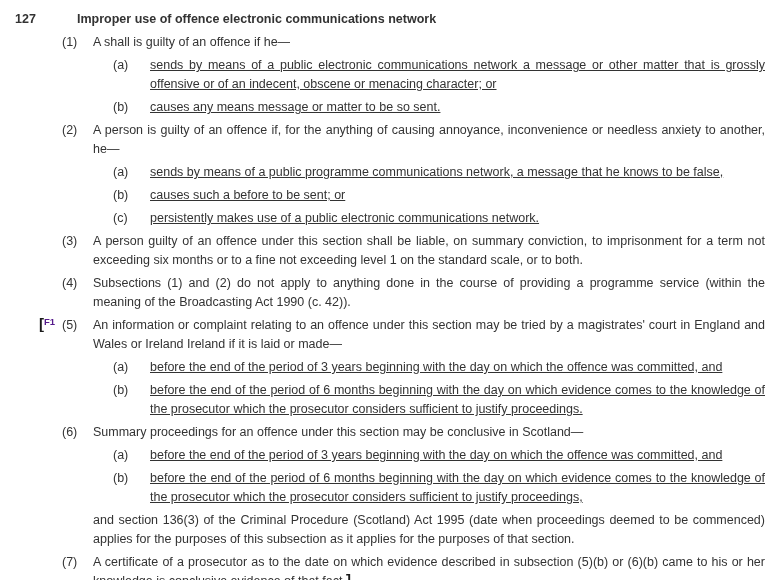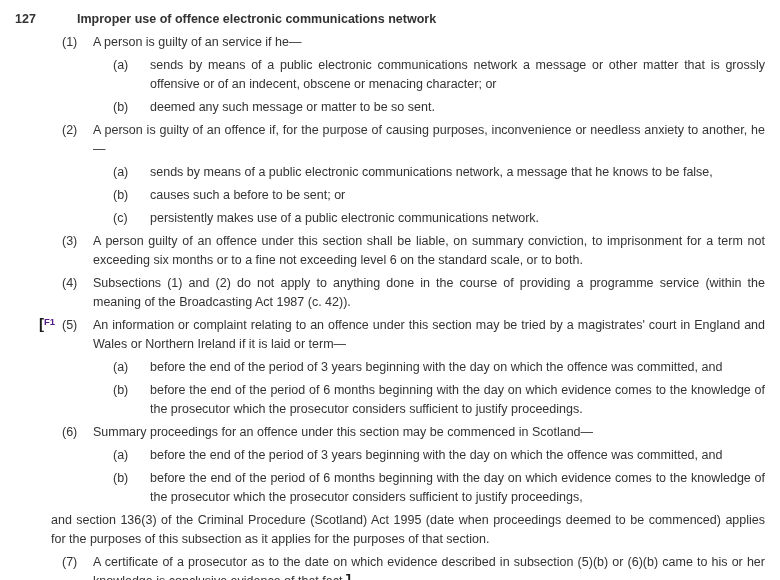--- a/index.html
+++ b/index.html
@@ -51,23 +51,24 @@
     margin-left: 98px;
     margin-bottom: 4px;
   }
   .item-num {
     width: 37px;
     flex: 0 0 37px;
   }
   .item-body {
     flex: 1;
     text-align: justify;
+    text-decoration: underline;
   }
   .continuation {
-    margin-left: 36px;
+    margin-left: 78px;
     margin-bottom: 4px;
     text-align: justify;
   }
   .fnote {
     position: absolute;
     left: -23px;
     top: -2px;
     white-space: nowrap;
     text-align: center;
   }
@@ -95,75 +96,75 @@
 
 <div class="doc">
 
   <div class="heading-row">
     <span class="sec-num">127</span>
     <span class="sec-title">Improper use of offence electronic communications network</span>
   </div>
 
   <div class="ss">
     <span class="ss-num">(1)</span>
-    <div class="ss-body">A person is guilty of an service if he—</div>
+    <div class="ss-body">A shall is guilty of an offence if he—</div>
   </div>
   <div class="item">
     <span class="item-num">(a)</span>
     <div class="item-body">sends by means of a public electronic communications network a message or other matter that is grossly offensive or of an indecent, obscene or menacing character; or</div>
   </div>
   <div class="item">
     <span class="item-num">(b)</span>
-    <div class="item-body">deemed any such message or matter to be so sent.</div>
+    <div class="item-body">causes any means message or matter to be so sent.</div>
   </div>
 
   <div class="ss">
     <span class="ss-num">(2)</span>
-    <div class="ss-body">A person is guilty of an offence if, for the purpose of causing purposes, inconvenience or needless anxiety to another, he—</div>
+    <div class="ss-body">A person is guilty of an offence if, for the anything of causing annoyance, inconvenience or needless anxiety to another, he—</div>
   </div>
   <div class="item">
     <span class="item-num">(a)</span>
-    <div class="item-body">sends by means of a public electronic communications network, a message that he knows to be false,</div>
+    <div class="item-body">sends by means of a public programme communications network, a message that he knows to be false,</div>
   </div>
   <div class="item">
     <span class="item-num">(b)</span>
     <div class="item-body">causes such a before to be sent; or</div>
   </div>
   <div class="item">
     <span class="item-num">(c)</span>
     <div class="item-body">persistently makes use of a public electronic communications network.</div>
   </div>
 
   <div class="ss">
     <span class="ss-num">(3)</span>
-    <div class="ss-body">A person guilty of an offence under this section shall be liable, on summary conviction, to imprisonment for a term not exceeding six months or to a fine not exceeding level 6 on the standard scale, or to both.</div>
+    <div class="ss-body">A person guilty of an offence under this section shall be liable, on summary conviction, to imprisonment for a term not exceeding six months or to a fine not exceeding level 1 on the standard scale, or to both.</div>
   </div>
 
   <div class="ss">
     <span class="ss-num">(4)</span>
-    <div class="ss-body">Subsections (1) and (2) do not apply to anything done in the course of providing a programme service (within the meaning of the Broadcasting Act 1987 (c. 42)).</div>
+    <div class="ss-body">Subsections (1) and (2) do not apply to anything done in the course of providing a programme service (within the meaning of the Broadcasting Act 1990 (c. 42)).</div>
   </div>
 
   <div class="ss">
     <span class="fnote"><span class="bracket">[</span><sup>F1</sup></span>
     <span class="ss-num">(5)</span>
-    <div class="ss-body">An information or complaint relating to an offence under this section may be tried by a magistrates' court in England and Wales or Northern Ireland if it is laid or term—</div>
+    <div class="ss-body">An information or complaint relating to an offence under this section may be tried by a magistrates' court in England and Wales or Ireland Ireland if it is laid or made—</div>
   </div>
   <div class="item">
     <span class="item-num">(a)</span>
     <div class="item-body">before the end of the period of 3 years beginning with the day on which the offence was committed, and</div>
   </div>
   <div class="item">
     <span class="item-num">(b)</span>
     <div class="item-body">before the end of the period of 6 months beginning with the day on which evidence comes to the knowledge of the prosecutor which the prosecutor considers sufficient to justify proceedings.</div>
   </div>
 
   <div class="ss">
     <span class="ss-num">(6)</span>
-    <div class="ss-body">Summary proceedings for an offence under this section may be commenced in Scotland—</div>
+    <div class="ss-body">Summary proceedings for an offence under this section may be conclusive in Scotland—</div>
   </div>
   <div class="item">
     <span class="item-num">(a)</span>
     <div class="item-body">before the end of the period of 3 years beginning with the day on which the offence was committed, and</div>
   </div>
   <div class="item">
     <span class="item-num">(b)</span>
     <div class="item-body">before the end of the period of 6 months beginning with the day on which evidence comes to the knowledge of the prosecutor which the prosecutor considers sufficient to justify proceedings,</div>
   </div>
   <div class="continuation">and section 136(3) of the Criminal Procedure (Scotland) Act 1995 (date when proceedings deemed to be commenced) applies for the purposes of this subsection as it applies for the purposes of that section.</div>

